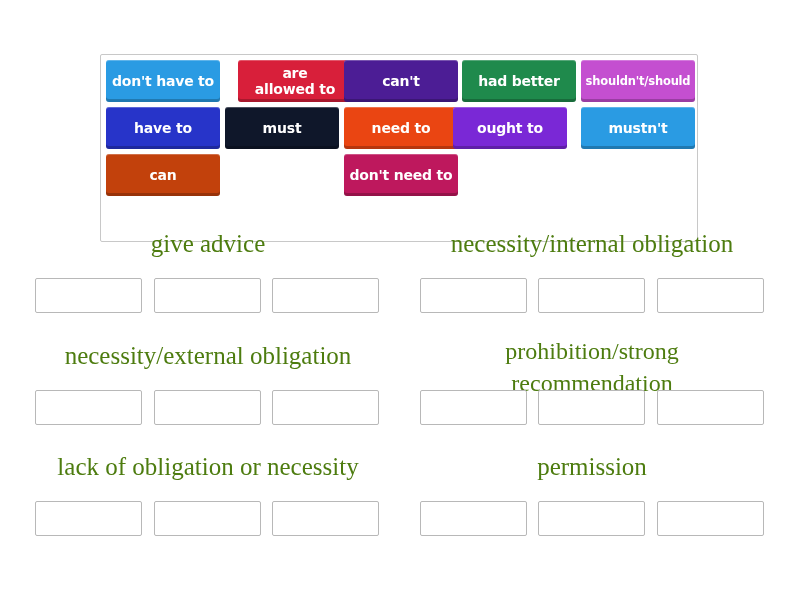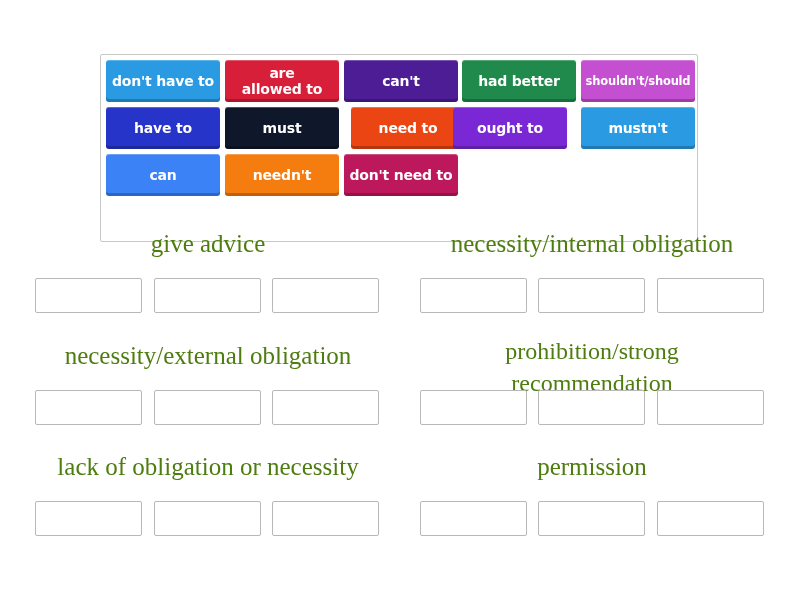--- a/index.html
+++ b/index.html
@@ -13,21 +13,21 @@
     }
     .tile {
       position: absolute; width: 114px; height: 42px; border-radius: 3px;
       color: #fff; font-weight: bold; font-size: 14px; line-height: 16px;
       display: flex; align-items: center; justify-content: center; text-align: center;
       box-sizing: border-box; cursor: pointer;
       box-shadow: inset 0 -3px 0 rgba(0,0,0,0.22), inset 0 1px 0 rgba(255,255,255,0.25);
       letter-spacing: -0.2px; white-space: nowrap;
     }
     .tile.small { font-size: 11.5px; text-align: right; }
-    .tile.wrap { white-space: normal; line-height: 16px; padding: 0 14px; }
+    .tile.wrap { white-space: normal; line-height: 16px; padding: 0 14px; margin-left: 13px; }
     .group-title {
       position: absolute; color: #4d7c0f; font-size: 25px; text-align: center;
       white-space: nowrap; font-family: Liberation Serif, serif;
     }
     .group-title.two-line { font-size: 24px; line-height: 32px; white-space: normal; }
     .slot {
       position: absolute; width: 107px; height: 35px; border: 1px solid #b8b8b8;
       border-radius: 2px; background: #fff; box-sizing: border-box;
     }
   </style>
@@ -36,26 +36,25 @@
 
 <div class="tray">
   <div class="tile" style="left:5px;top:5px;background:#2a9be3">don't have to</div>
   <div class="tile wrap" style="left:124px;top:5px;background:#d81f3a">are allowed to</div>
   <div class="tile" style="left:243px;top:5px;background:#4c1d95">can't</div>
   <div class="tile" style="left:361px;top:5px;background:#1f8a4c">had better</div>
   <div class="tile small" style="left:480px;top:5px;background:#c44fd0">shouldn't/should</div>
 
   <div class="tile" style="left:5px;top:52px;background:#2734c9">have to</div>
   <div class="tile" style="left:124px;top:52px;background:#0f172a">must</div>
-  <div class="tile" style="left:250px;top:52px;background:#ea4512">need to</div>
+  <div class="tile" style="left:243px;top:52px;background:#ea4512">need to</div>
   <div class="tile" style="left:352px;top:52px;background:#7a28d6">ought to</div>
   <div class="tile" style="left:480px;top:52px;background:#2a9be3">mustn't</div>
 
-  <div class="tile" style="left:5px;top:99px;background:#3b82f6">can</div>
-  <div class="tile" style="left:124px;top:99px;background:#f57c0f">needn't</div>
+  <div class="tile" style="left:5px;top:99px;background:#c2410c">can</div>
   <div class="tile" style="left:243px;top:99px;background:#be185d">don't need to</div>
 </div>
 
 <div class="group-title" style="left:28px;top:230px;width:360px">give advice</div>
 <div class="slot" style="left:35px;top:278px"></div>
 <div class="slot" style="left:154px;top:278px"></div>
 <div class="slot" style="left:272px;top:278px"></div>
 
 <div class="group-title" style="left:412px;top:230px;width:360px">necessity/internal obligation</div>
 <div class="slot" style="left:420px;top:278px"></div>

